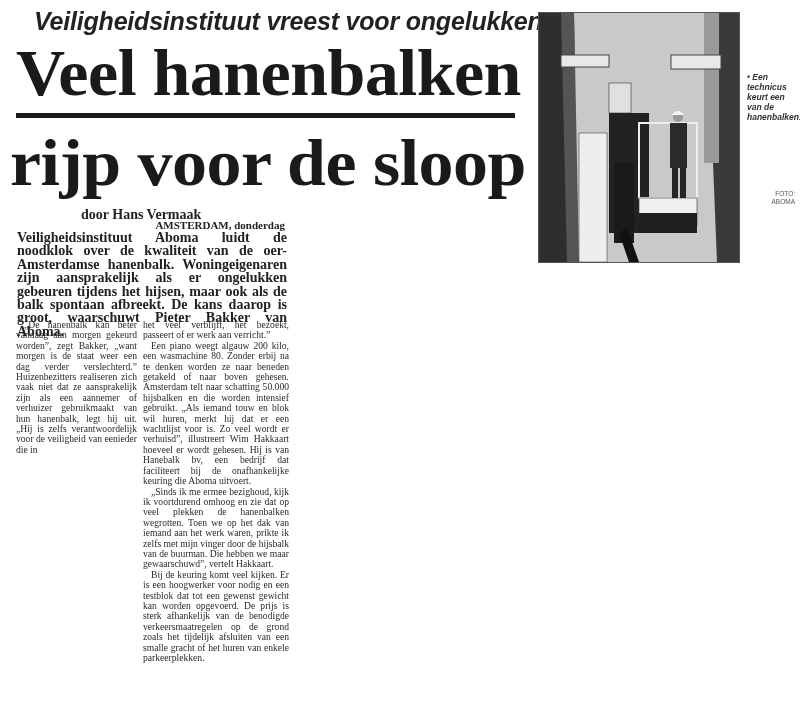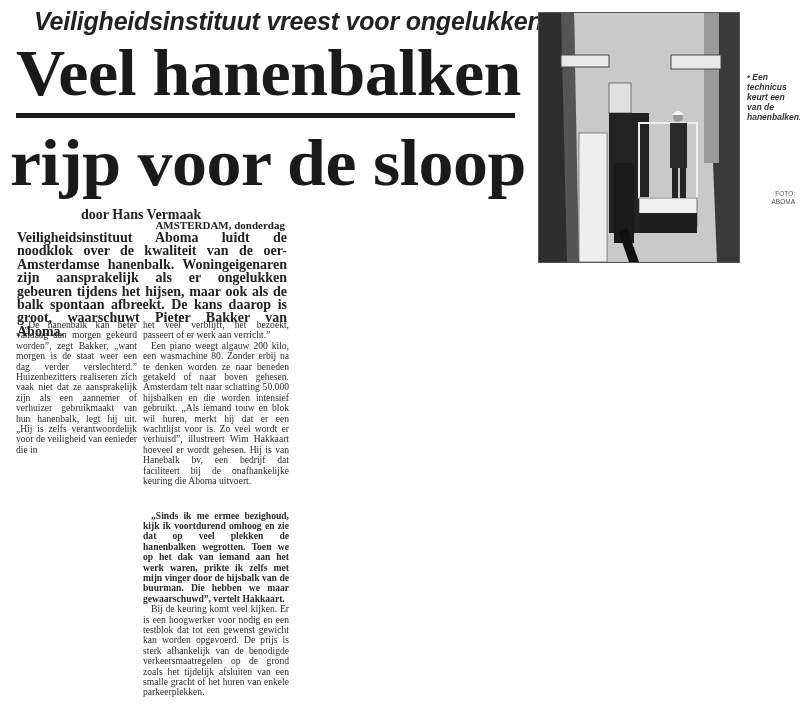--- a/index.html
+++ b/index.html
@@ -51,21 +51,21 @@
     }
     .col {
       position:absolute; top:320px;
       font-family:"Liberation Serif", serif; font-size:9.6px; line-height:10.4px;
       text-align:justify; color:#2a2a2a; hyphens:auto;
     }
     .col.c1 { left:16px; width:121px; }
     .col.c2 { left:143px; width:146px; }
     .col p { margin:0; text-indent:8px; }
     .col p.noindent { text-indent:0; }
-    .col p.quote { font-weight:bold;margin-top:24px; }
+    .col p.quote { font-weight:normal; }
   </style>
 </head>
 <body>
 
 <div class="kicker">Veiligheidsinstituut vreest voor ongelukken</div>
 <div class="headline l1">Veel hanenbalken</div>
 <div class="rule"></div>
 <div class="headline l2">rijp voor de sloop</div>
 
 <div class="photo">

